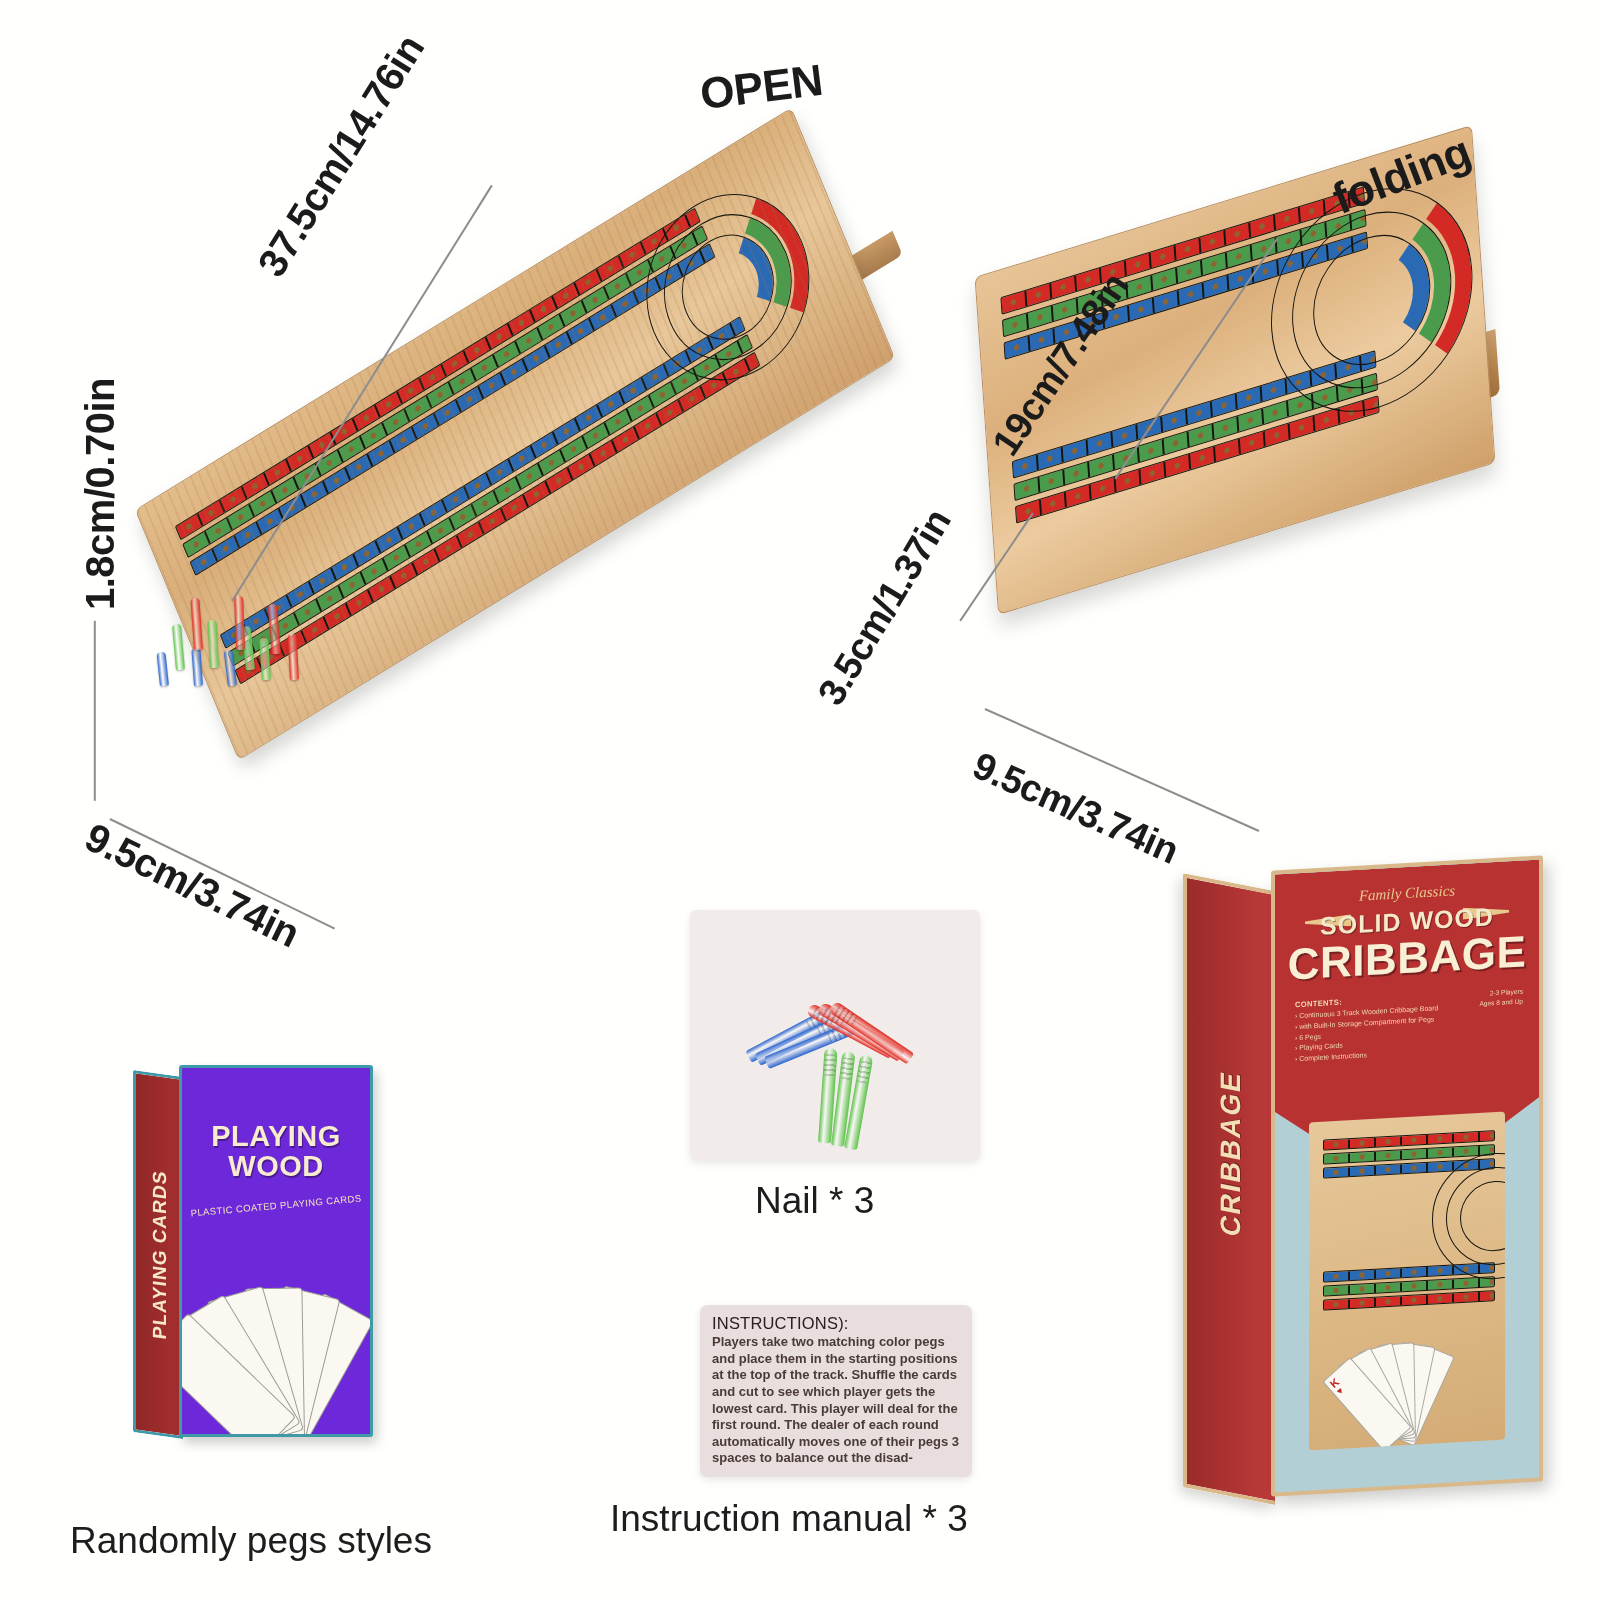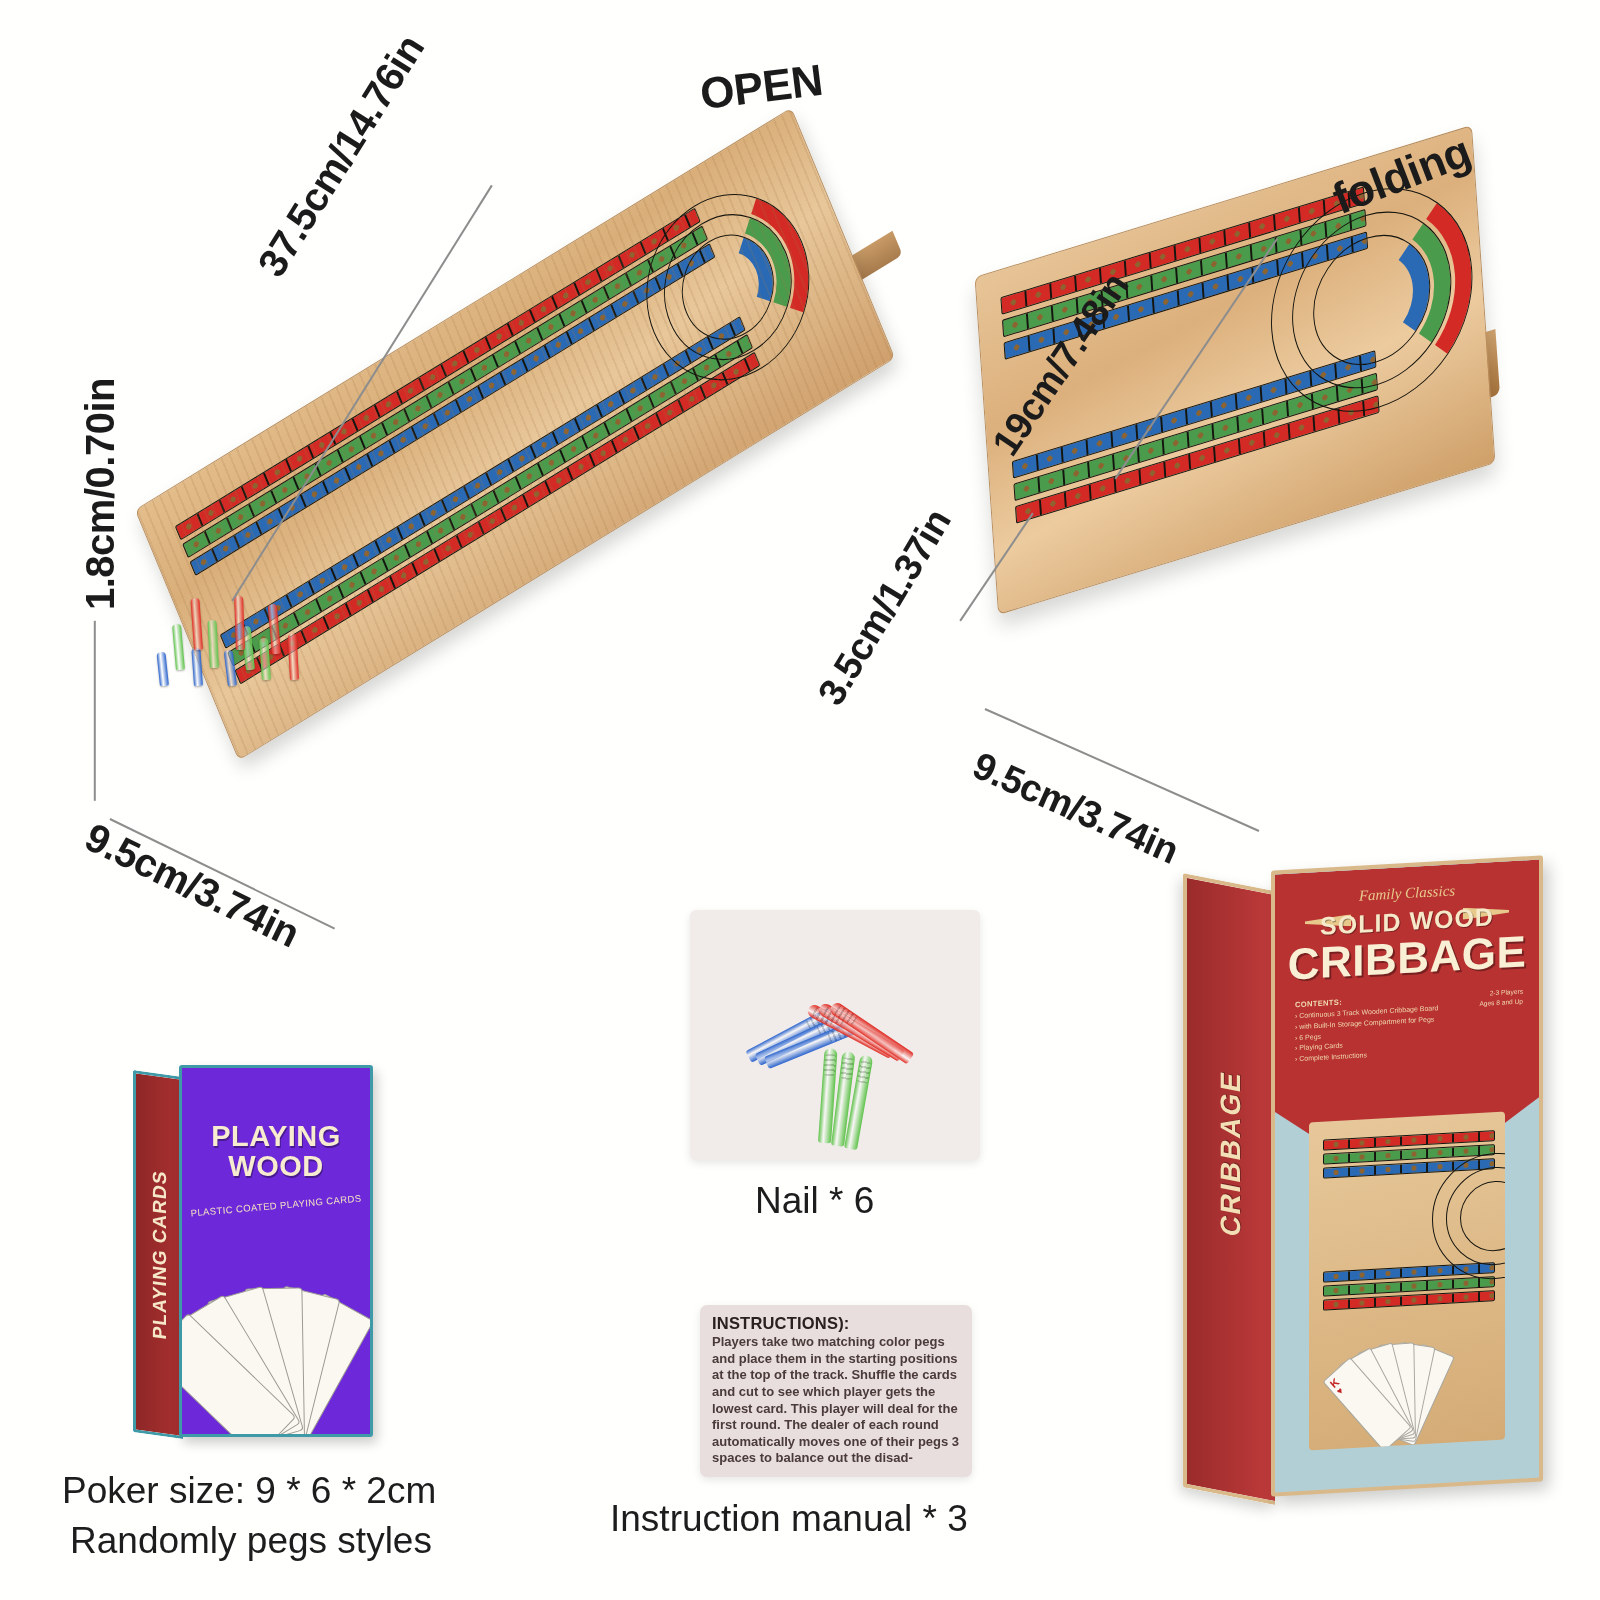--- a/index.html
+++ b/index.html
@@ -221,21 +221,21 @@
     position:absolute;
     left:700px; top:1305px;
     width:272px; height:172px;
     background:#e8dedd;
     border-radius:7px;
     box-shadow:0 3px 9px rgba(0,0,0,.10);
     overflow:hidden;
     padding:9px 10px 0 12px;
   }
   .instr-title {
-    font-weight:700; font-size:16.5px; color:#2a2020;
+    font-weight:400; font-size:16.5px; color:#2a2020;
     letter-spacing:.2px; margin-bottom:1px;
   }
   .instr-body {
     font-size:13px; line-height:1.28; color:#4a3a3a;
     font-weight:600;
   }
 
   
   .prod-box {
     position:absolute;
@@ -436,37 +436,36 @@
             <span class="pip red-pip">♥</span>
           </div>
           <div class="card" style="transform: translateX(-50%) rotate(-31deg); z-index: 5; color: rgb(193, 35, 35);"><span>Q</span><span class="pip red-pip">♥</span></div>
           <div class="card" style="transform: translateX(-50%) rotate(-16deg); z-index: 4; color: rgb(193, 35, 35);"><span>J</span><span class="pip red-pip">♥</span></div>
           <div class="card" style="transform: translateX(-50%) rotate(-1deg); z-index: 3;"><span>4</span><span class="pip blk-pip">♠</span></div>
           <div class="card" style="transform: translateX(-50%) rotate(14deg); z-index: 2;"><span>3</span><span class="pip blk-pip">♠</span></div>
           <div class="card" style="transform: translateX(-50%) rotate(29deg); z-index: 1;"><span>2</span><span class="pip blk-pip">♠</span></div>
         </div>
     </div>
   </div>
-  <div class="caption" style="left:62px;top:1470px;">Poker size: 9 * 6 * 2cm</div>
   <div class="caption" style="left:70px;top:1520px;">Randomly pegs styles</div>
 
   <div class="pegs-card">
     <div id="peg-cluster" style="position:absolute;inset:0;">
         <div class="peg3" style="left: 52px; top: 52px; background: linear-gradient(90deg, rgb(42, 99, 204) 0%, rgba(255, 255, 255, 0.55) 38%, rgb(42, 99, 204) 100%); transform: rotate(62deg);"></div>
         <div class="peg3" style="left: 61px; top: 55px; background: linear-gradient(90deg, rgb(42, 99, 204) 0%, rgba(255, 255, 255, 0.55) 38%, rgb(42, 99, 204) 100%); transform: rotate(65deg);"></div>
         <div class="peg3" style="left: 70px; top: 58px; background: linear-gradient(90deg, rgb(42, 99, 204) 0%, rgba(255, 255, 255, 0.55) 38%, rgb(42, 99, 204) 100%); transform: rotate(68deg);"></div>
         <div class="peg3" style="left: 196px; top: 48px; background: linear-gradient(90deg, rgb(224, 43, 34) 0%, rgba(255, 255, 255, 0.55) 38%, rgb(224, 43, 34) 100%); transform: rotate(-62deg);"></div>
         <div class="peg3" style="left: 205px; top: 51px; background: linear-gradient(90deg, rgb(224, 43, 34) 0%, rgba(255, 255, 255, 0.55) 38%, rgb(224, 43, 34) 100%); transform: rotate(-59deg);"></div>
         <div class="peg3" style="left: 214px; top: 54px; background: linear-gradient(90deg, rgb(224, 43, 34) 0%, rgba(255, 255, 255, 0.55) 38%, rgb(224, 43, 34) 100%); transform: rotate(-56deg);"></div>
         <div class="peg3" style="left: 128px; top: 138px; background: linear-gradient(90deg, rgb(94, 194, 74) 0%, rgba(255, 255, 255, 0.55) 38%, rgb(94, 194, 74) 100%); transform: rotate(4deg);"></div>
         <div class="peg3" style="left: 141px; top: 141px; background: linear-gradient(90deg, rgb(94, 194, 74) 0%, rgba(255, 255, 255, 0.55) 38%, rgb(94, 194, 74) 100%); transform: rotate(7deg);"></div>
         <div class="peg3" style="left: 154px; top: 144px; background: linear-gradient(90deg, rgb(94, 194, 74) 0%, rgba(255, 255, 255, 0.55) 38%, rgb(94, 194, 74) 100%); transform: rotate(10deg);"></div>
       </div>
   </div>
-  <div class="caption" style="left:755px;top:1180px;">Nail * 6</div>
+  <div class="caption" style="left:755px;top:1180px;">Nail * 3</div>
 
   <div class="instr-card">
     <div class="instr-title">INSTRUCTIONS):</div>
     <div class="instr-body">Players take two matching color pegs and place them in the starting positions at the top of the track. Shuffle the cards and cut to see which player gets the lowest card. This player will deal for the first round. The dealer of each round automatically moves one of their pegs 3 spaces to balance out the disad-</div>
   </div>
   <div class="caption" style="left:610px;top:1498px;">Instruction manual * 3</div>
 
   <div class="prod-box">
     <div class="pb-spine">
       <div class="pb-spine-text">CRIBBAGE</div>

